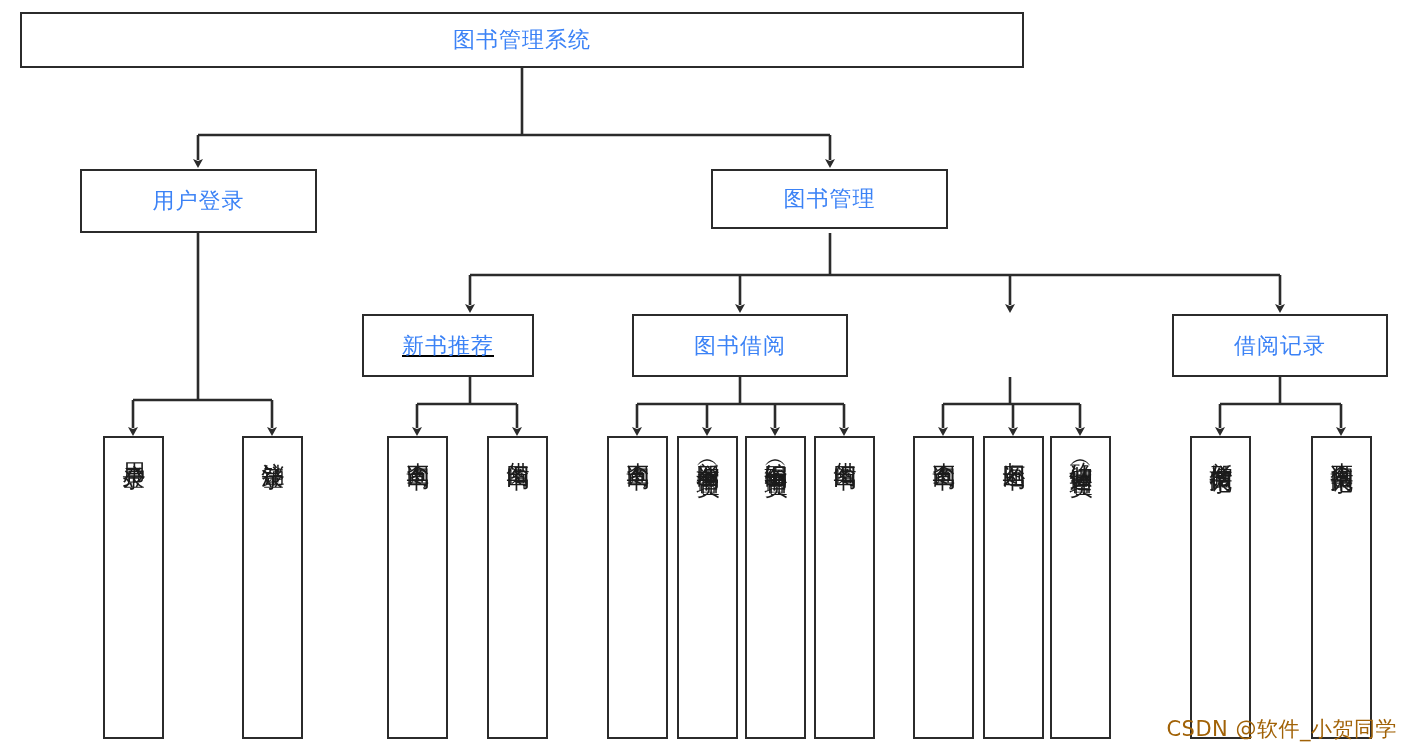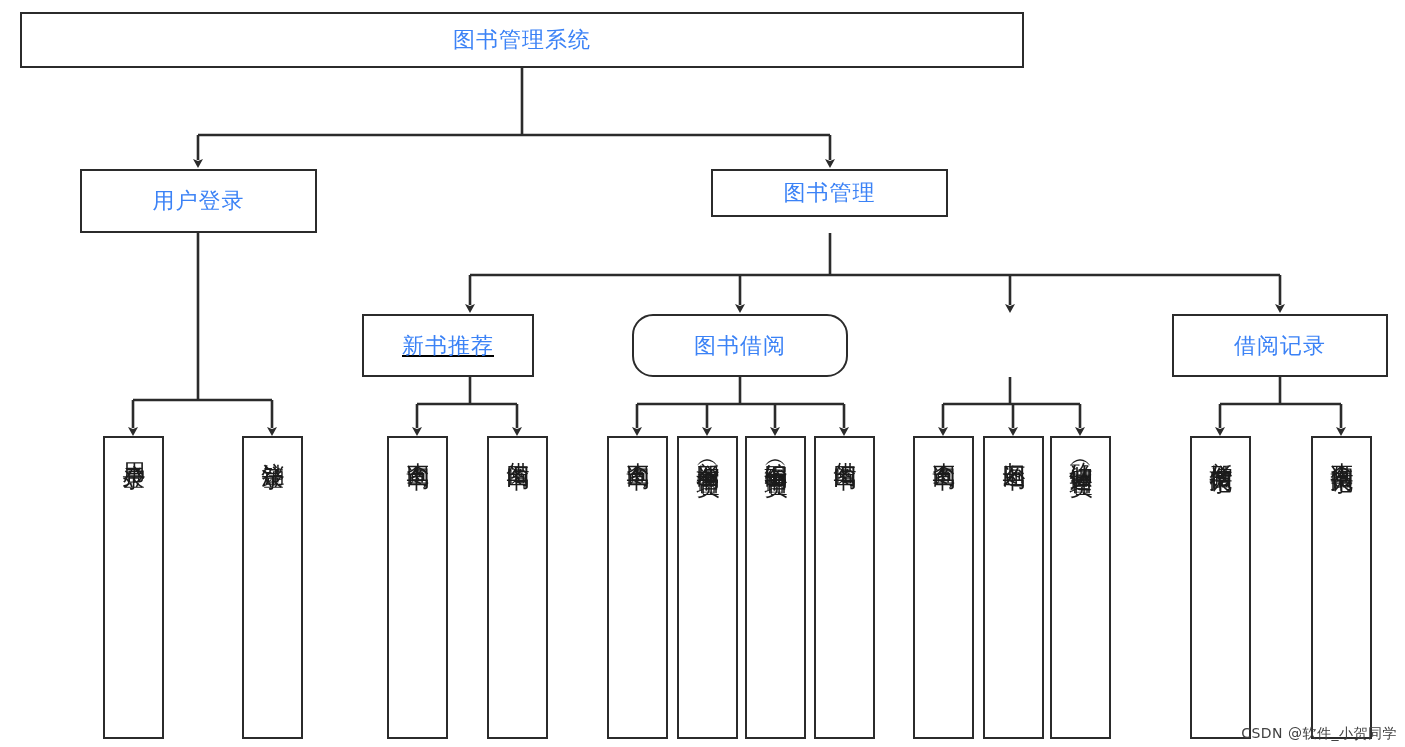--- a/index.html
+++ b/index.html
@@ -57,22 +57,22 @@
     left: 0;
     top: 0;
     width: 1405px;
     height: 747px;
     pointer-events: none;
   }
   .wm {
     position: absolute;
     right: 8px;
     bottom: 4px;
-    font-size: 14px;
-    color: #404040;
+    font-size: 21px;
+    color: #a16207;
     white-space: nowrap;
     letter-spacing: 0.5px;
   }
 </style>
 </head>
 <body>
 
 <div id="canvas">
 
   <svg id="wires" viewBox="0 0 1405 747" xmlns="http://www.w3.org/2000/svg">
@@ -125,28 +125,28 @@
     </g>
   </svg>
 
   <div class="node" style="left: 20px; top: 12px; width: 1004px; height: 56px;">
     <span class="node-h">图书管理系统</span>
   </div>
 
   <div class="node" style="left: 80px; top: 169px; width: 237px; height: 64px;">
     <span class="node-h">用户登录</span>
   </div>
-  <div class="node" style="left: 711px; top: 169px; width: 237px; height: 48px;">
+  <div class="node" style="left: 711px; top: 169px; width: 237px; height: 60px;">
     <span class="node-h">图书管理</span>
   </div>
 
   <div class="node" style="left: 362px; top: 314px; width: 172px; height: 63px; text-decoration: underline;">
     <span class="node-h">新书推荐</span>
   </div>
-  <div class="node" style="left: 632px; top: 314px; width: 216px; height: 63px; border-radius: 21px;">
+  <div class="node" style="left: 632px; top: 314px; width: 216px; height: 63px;">
     <span class="node-h">图书借阅</span>
   </div>
   <div class="node" style="left: 1172px; top: 314px; width: 216px; height: 63px;">
     <span class="node-h">借阅记录</span>
   </div>
 
   <div class="node leaf" style="left: 103px; top: 436px; width: 61px; height: 303px;">
     <span class="node-v">用户登录</span>
   </div>
   <div class="node leaf" style="left: 242px; top: 436px; width: 61px; height: 303px;">

